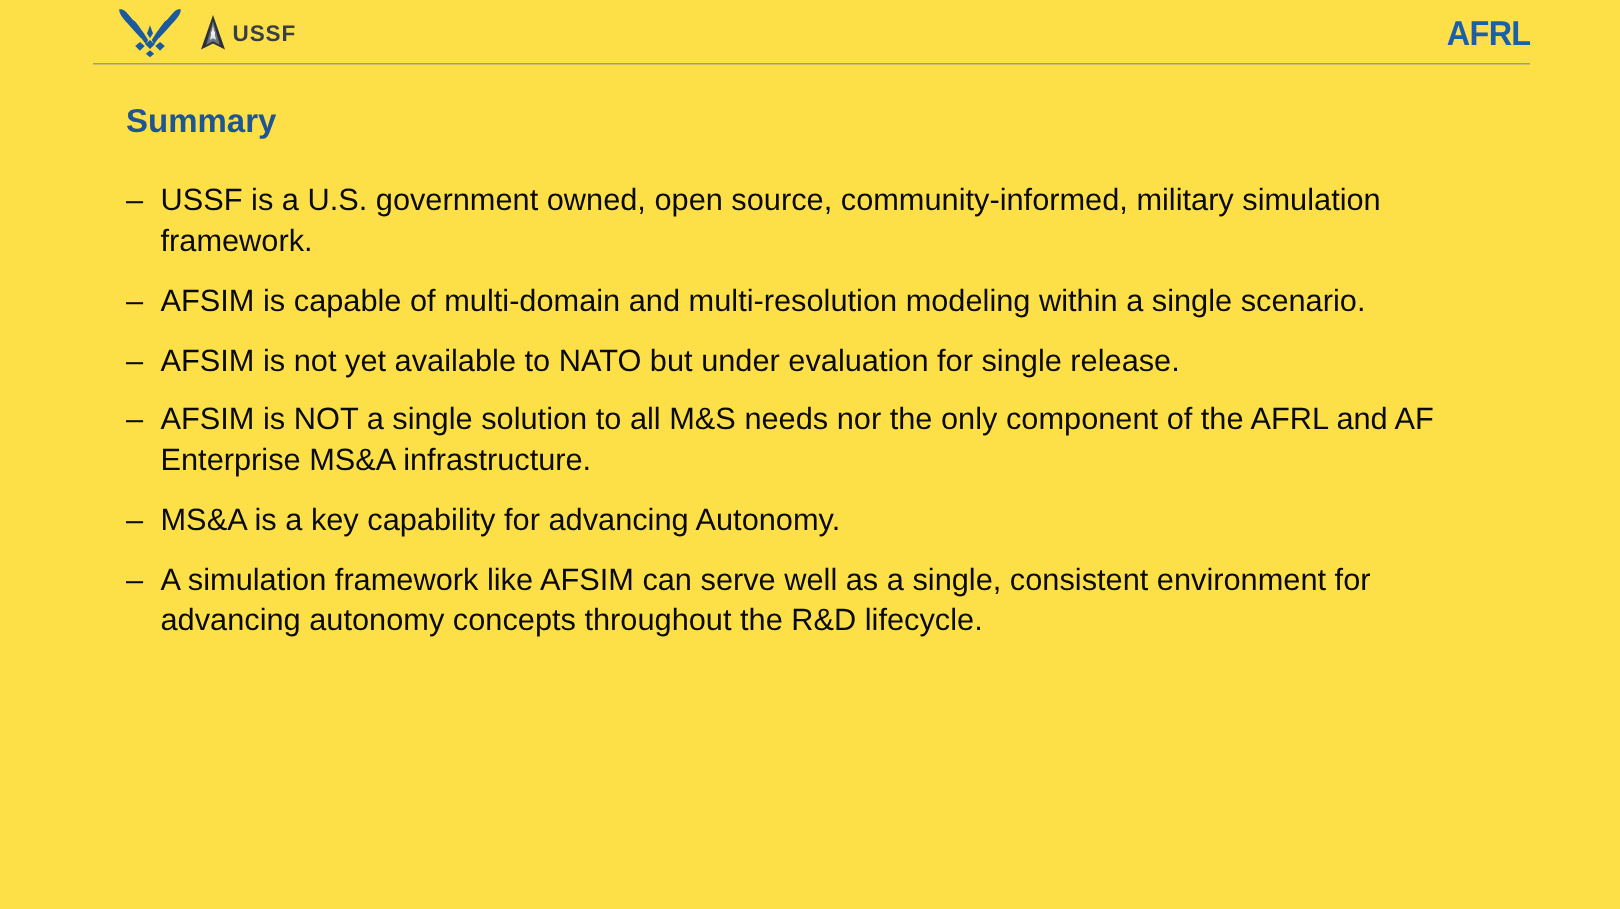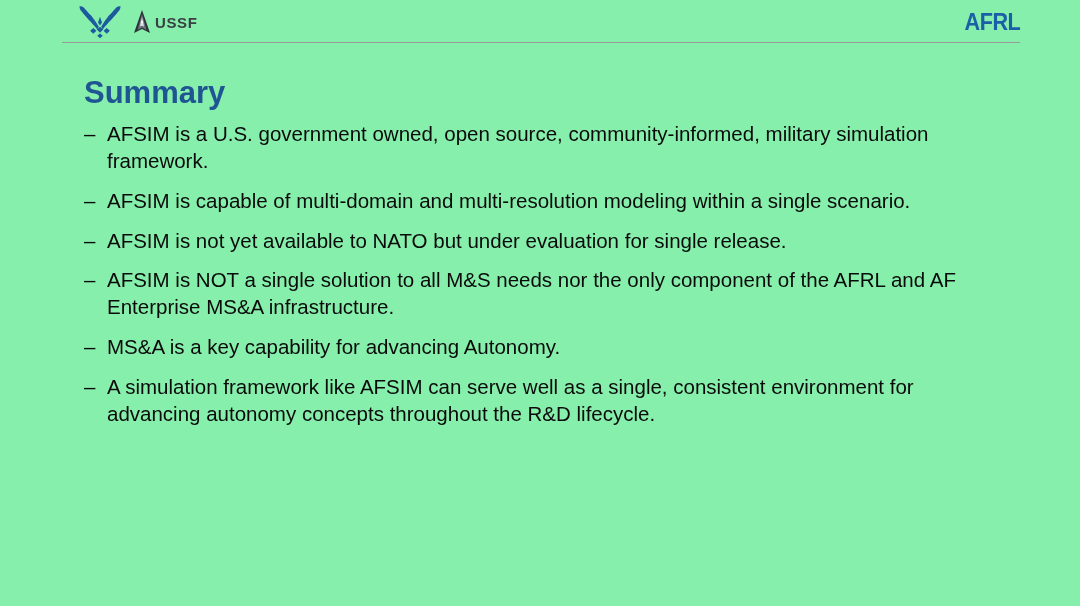--- a/index.html
+++ b/index.html
@@ -12,21 +12,21 @@
     height: 606px;
     position: relative;
     overflow: hidden;
     font-family: "Liberation Sans", sans-serif;
     -webkit-font-smoothing: antialiased;
   }
 
   .slide {
     position: absolute;
     inset: 0;
-    background: #86efac;
+    background: #fde047;
   }
 
   
   .header {
     position: absolute;
     left: 0;
     top: 0;
     width: 1080px;
     height: 44px;
   }
@@ -81,21 +81,21 @@
     line-height: 1;
     transform: scaleX(0.94);
     transform-origin: right center;
   }
 
   
   .slide-title {
     position: absolute;
     left: 84px;
     top: 53px;
-    font-size: 31px;
+    font-size: 22px;
     color: #1f5592;
     line-height: 1.2;
     white-space: nowrap;
   }
 
   
   .body-list {
     position: absolute;
     left: 84px;
     top: 121px;
@@ -162,21 +162,21 @@
 
     <div class="header-rule"></div>
   </div>
 
   <h1 class="slide-title">Summary</h1>
 
   <div class="body-list">
 
     <div class="bullet">
       <span class="bullet-dash">–</span>
-      <span class="bullet-text">AFSIM is a U.S. government owned, open source, community-informed, military simulation framework.</span>
+      <span class="bullet-text">USSF is a U.S. government owned, open source, community-informed, military simulation framework.</span>
     </div>
 
     <div class="bullet">
       <span class="bullet-dash">–</span>
       <span class="bullet-text">AFSIM is capable of multi-domain and multi-resolution modeling within a single scenario.</span>
     </div>
 
     <div class="bullet">
       <span class="bullet-dash">–</span>
       <span class="bullet-text">AFSIM is not yet available to NATO but under evaluation for single release.</span>

